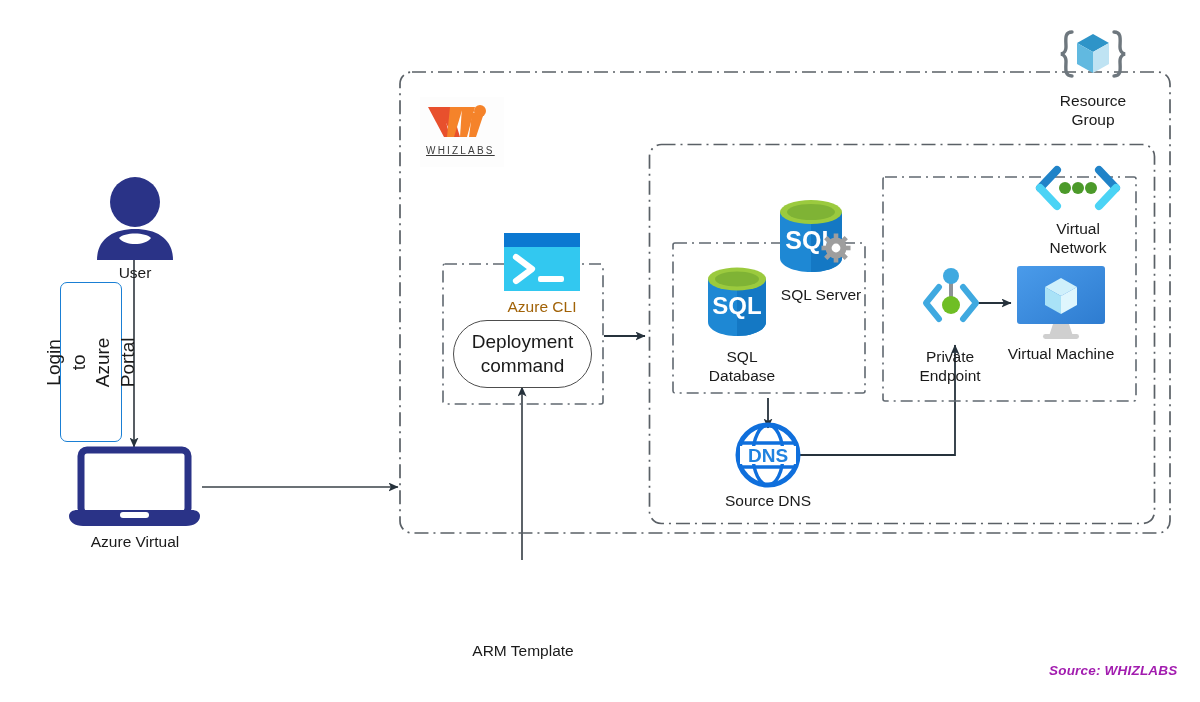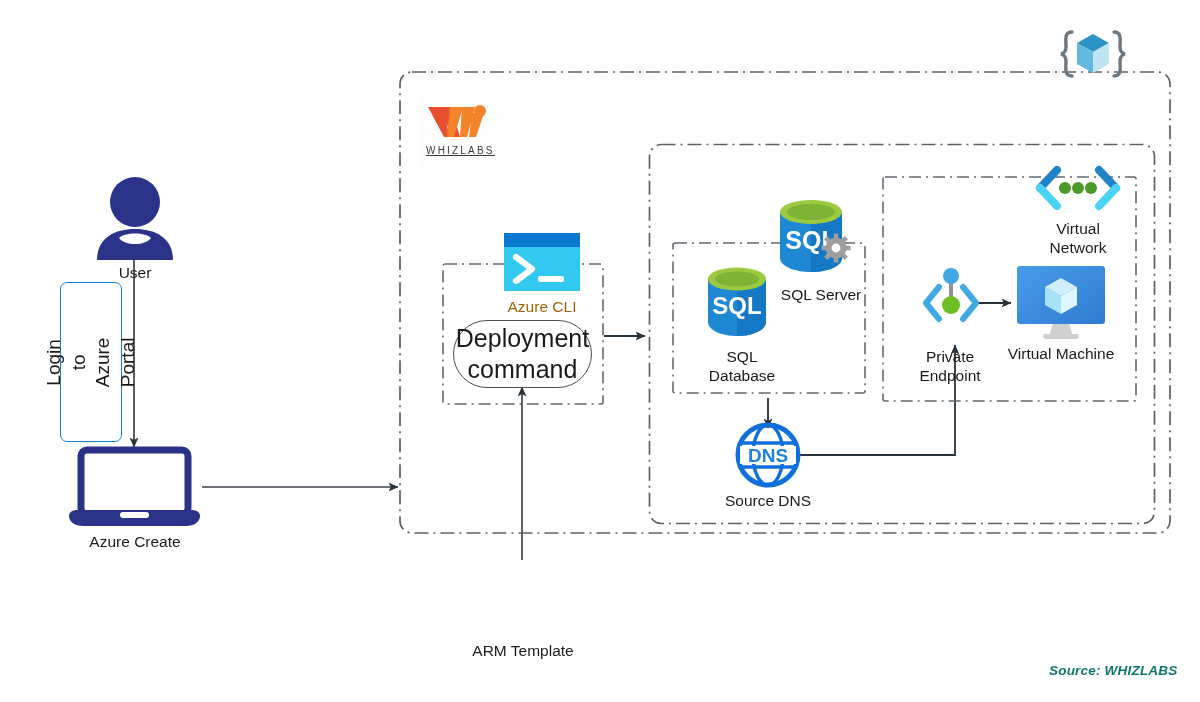--- a/index.html
+++ b/index.html
@@ -71,33 +71,33 @@
     position: absolute;
     box-sizing: border-box;
     border: 1.6px solid #4d4d4d;
     border-radius: 45px;
     background: #ffffff;
     display: flex;
     align-items: center;
     justify-content: center;
   }
   .ellipse-box .etext {
-    font-size: 25px;
+    font-size: 19px;
     color: #1a1a1a;
     text-align: center;
     line-height: 1.24;
     white-space: pre-line;
   }
 
   .source-note {
     position: absolute;
     font-weight: bold;
     font-style: italic;
     font-size: 13.5px;
-    color: #0f766e;
+    color: #a21caf;
     letter-spacing: 0.2px;
   }
 
   .whiz-text {
     position: absolute;
     font-size: 10px;
     letter-spacing: 2.2px;
     color: #3a3a3a;
     font-family: "Liberation Sans", sans-serif;
     text-decoration: underline;
@@ -163,20 +163,22 @@
     <svg class="svgbox" style="left:0; top:0; width:82px; height:70px;">
 
       <path d="M20,10 C12,10 14,18 14,25 C14,31 9,32 9,32 C9,32 14,33 14,39 C14,46 12,54 20,54" fill="none" stroke="#6E777E" stroke-width="3.4" stroke-linecap="round"></path>
       <path d="M62,10 C70,10 68,18 68,25 C68,31 73,32 73,32 C73,32 68,33 68,39 C68,46 70,54 62,54" fill="none" stroke="#6E777E" stroke-width="3.4" stroke-linecap="round"></path>
 
       <path d="M41,12 L57,21 L41,30 L25,21 Z" fill="#2E94C8"></path>
       <path d="M25,21 L41,30 L41,51 L25,42 Z" fill="#61B9E0"></path>
       <path d="M57,21 L57,42 L41,51 L41,30 Z" fill="#BFE3F3"></path>
     </svg>
   </div>
+  <div class="lbl" style="left:1033px; top:92px; width:120px;">Resource
+Group</div>
 
   <div class="abs" style="left:442px; top:263px; width:162px; height:142px;">
     <svg class="svgbox" style="left:0; top:0; width:162px; height:142px;">
       <rect x="1" y="1" width="160" height="140" rx="2" ry="2" fill="none" stroke="#606870" stroke-width="1.6" stroke-dasharray="12 5 2 5"></rect>
     </svg>
   </div>
 
   <div class="abs" style="left:504px; top:233px; width:76px; height:58px;">
     <svg class="svgbox" style="left:0; top:0; width:76px; height:58px;">
       <rect x="0" y="0" width="76" height="14" fill="#0B78D1"></rect>
@@ -315,18 +317,18 @@
 Portal</div>
   </div>
 
   <div class="abs" style="left:66px; top:448px; width:137px; height:82px;">
     <svg class="svgbox" style="left:0; top:0; width:137px; height:82px;">
       <rect x="15" y="2" width="107" height="64" rx="6" fill="none" stroke="#2A3387" stroke-width="7"></rect>
       <path d="M3,68 C3,64 7,62 11,62 L126,62 C130,62 134,64 134,68 C134,74 128,78 120,78 L17,78 C9,78 3,74 3,68 Z" fill="#2A3387"></path>
       <rect x="54" y="64" width="29" height="6" rx="3" fill="#ffffff"></rect>
     </svg>
   </div>
-  <div class="lbl" style="left:68px; top:533px; width:134px;">Azure Create</div>
+  <div class="lbl" style="left:68px; top:533px; width:134px;">Azure Virtual</div>
 
 
   <div class="source-note" style="left:1049px; top:663px;">Source: WHIZLABS</div>
 
 </div>
 
 </body></html>

